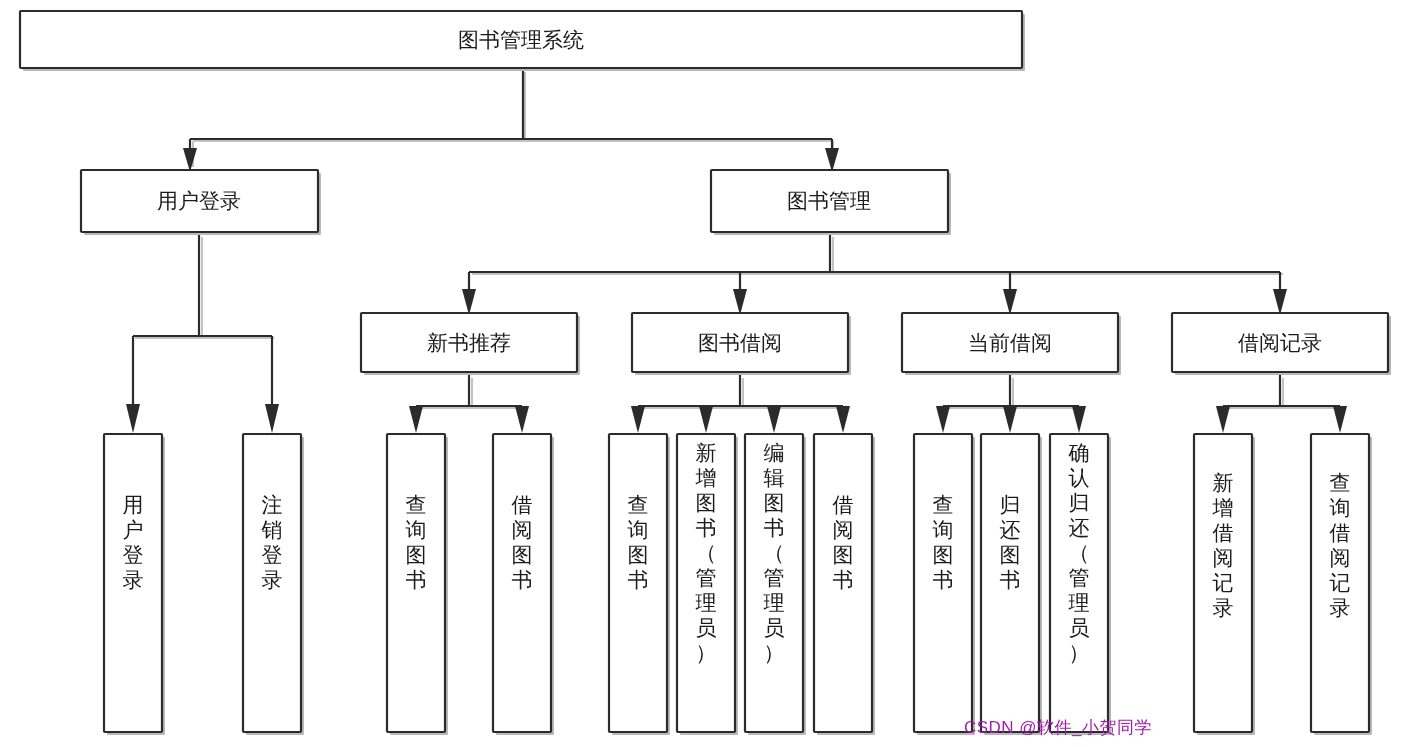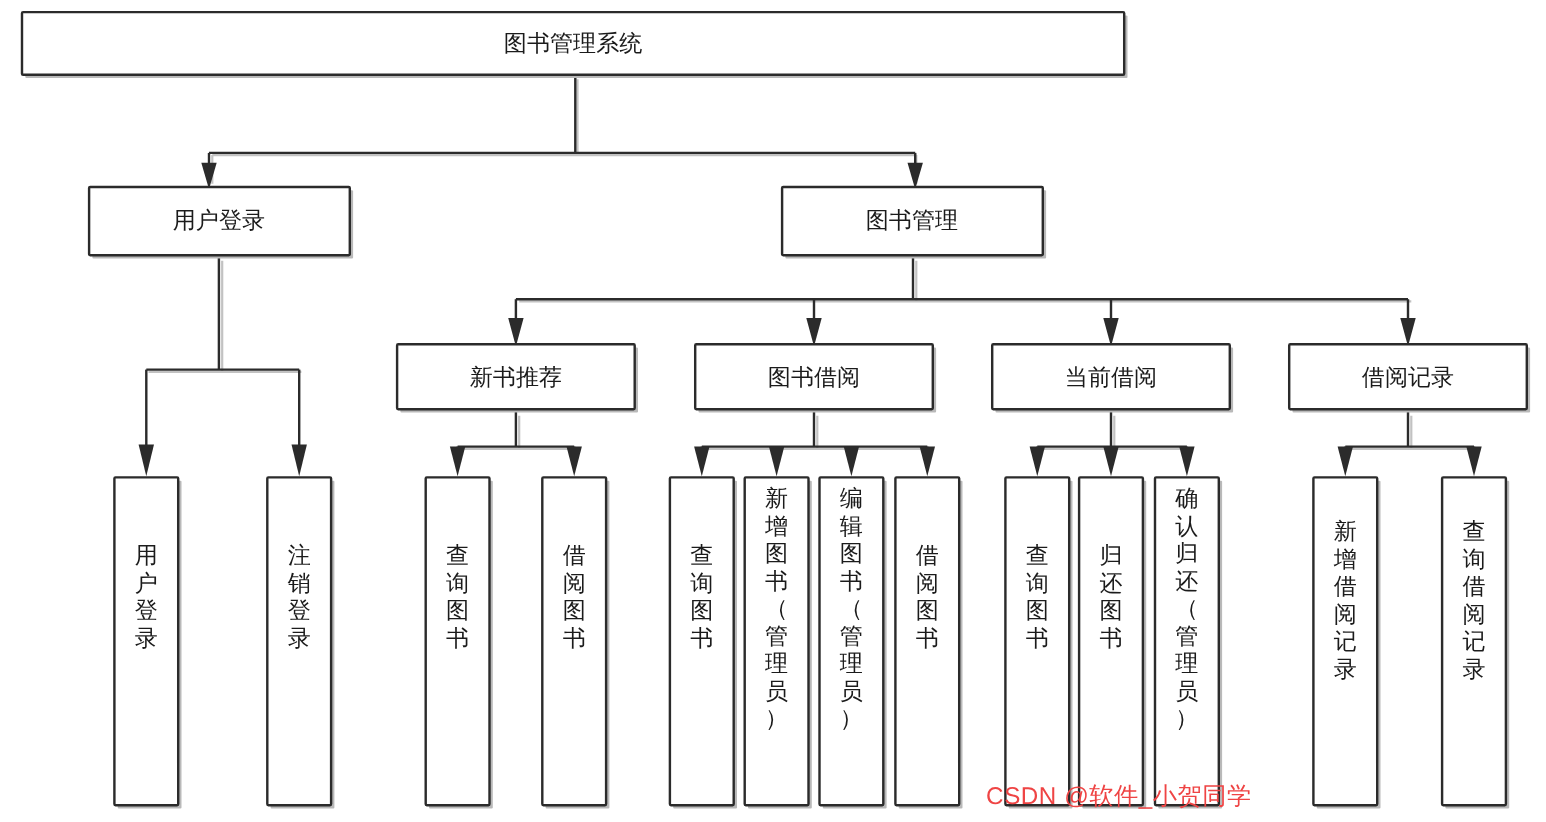--- a/index.html
+++ b/index.html
@@ -61,25 +61,25 @@
   }
   .node-label-v {
     font-family: "Liberation Sans", sans-serif;
     font-size: 21px;
     fill: #1b1b1b;
     text-anchor: middle;
     white-space: pre;
   }
   .watermark-text {
     position: absolute;
-    right: 28px;
+    right: 14px;
     bottom: 8px;
     font-family: "Liberation Sans", sans-serif;
-    font-size: 22px;
-    color: #ef4444;
+    font-size: 17px;
+    color: #a21caf;
     letter-spacing: 0.5px;
     user-select: none;
     pointer-events: none;
   }
 </style>
 </head>
 <body>
 
 <div id="diagram-root">
 

